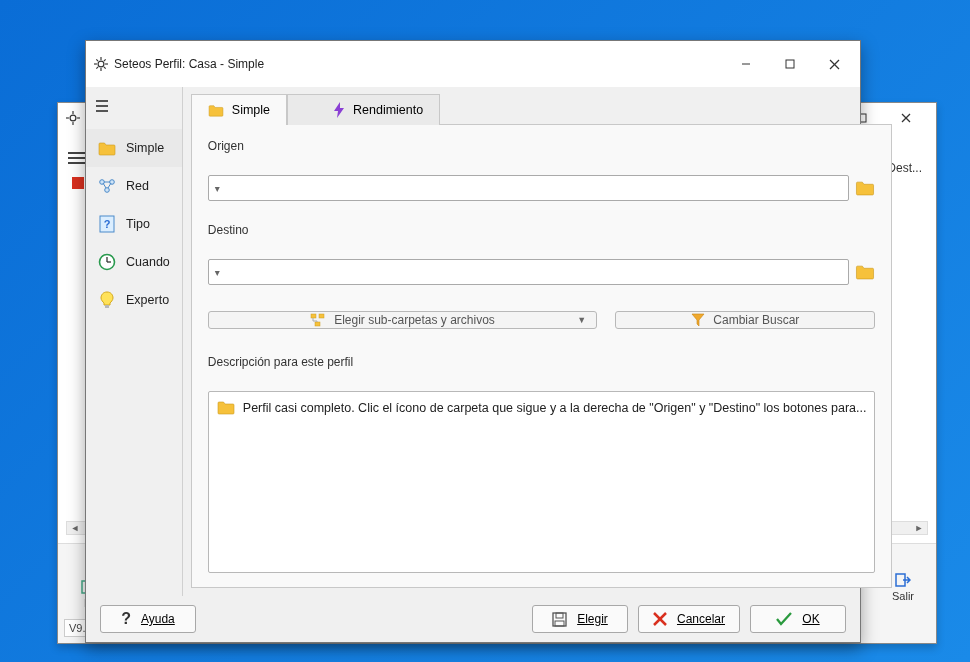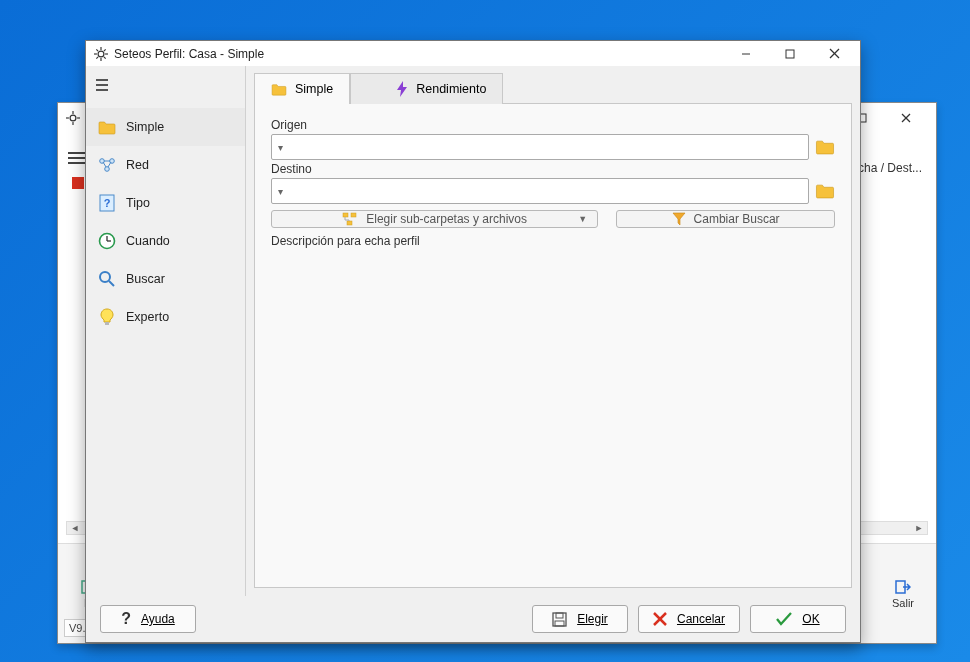--- a/index.html
+++ b/index.html
@@ -13,48 +13,48 @@
 .win-btn { width: 44px; height: 28px; display: flex; align-items: center; justify-content: center; font-size: 11px; }
 .back-content { padding: 10px; }
 .back-menu-row { display: flex; align-items: center; gap: 8px; padding: 6px 0 10px 0; }
 .hamburger2 { width: 18px; cursor: pointer; }
 .hamburger2 div { height: 2px; background: #444; margin: 3px 0; }
 .red-sq { width: 12px; height: 12px; background: #d9301f; }
 .back-right-text { position: absolute; right: 14px; top: 58px; font-size: 12px; color: #333; }
 .back-scrollbar-h { position: absolute; bottom: 108px; left: 8px; right: 8px; height: 14px; background: #f0f0f0; display: flex; align-items: center; justify-content: space-between; border: 1px solid #ddd; }
 .sb-arrow { width: 16px; height: 12px; display: flex; align-items: center; justify-content: center; font-size: 9px; color: #666; }
 .back-lower { position: absolute; bottom: 0; left: 0; right: 0; height: 100px; background: #f5f5f5; border-top: 1px solid #ddd; }
-.salir-box { position: absolute; right: 22px; bottom: 34px; text-align: center; font-size: 11px; color: #333; }
+.salir-box { position: absolute; right: 22px; bottom: 41px; text-align: center; font-size: 11px; color: #333; }
 .salir-icon { width: 16px; height: 16px; margin: 0 auto 2px; }
 .version { position: absolute; left: 6px; bottom: 6px; font-size: 11px; color: #444; background: #fff; padding: 2px 4px; border: 1px solid #ccc; }
 
 
 .dialog { position: absolute; left: 85px; top: 40px; width: 776px; height: 603px; background: #f0f0f0; border: 1px solid #777; box-shadow: 0 6px 16px rgba(0,0,0,.35); display: flex; flex-direction: column; }
-.titlebar { height: 25px; display: flex; align-items: center; justify-content: space-between; padding: 0 4px 0 8px; background: #fff; }
+.titlebar { height: 46px; display: flex; align-items: center; justify-content: space-between; padding: 0 4px 0 8px; background: #fff; }
 .title-left { display: flex; align-items: center; gap: 6px; font-size: 12px; color: #222; }
 .title-right { display: flex; }
 .tbtn { width: 44px; height: 28px; display: flex; align-items: center; justify-content: center; cursor: pointer; }
 
 .body-row { display: flex; flex: 1; min-height: 0; }
 
 
 .sidebar { width: 160px; background: #f0f0f0; border-right: 1px solid #d0d0d0; }
 .hamburger { padding: 10px 10px 14px; cursor: pointer; width: 32px; }
 .hamburger div { height: 2px; background: #555; margin: 3px 0; }
 .nav-item { display: flex; align-items: center; gap: 10px; padding: 10px 12px; font-size: 12.5px; color: #222; cursor: pointer; }
 .nav-item.selected { background: #e9e9e9; }
 .nav-icon { width: 18px; height: 18px; display: flex; align-items: center; justify-content: center; }
 
 
 .main { flex: 1; display: flex; flex-direction: column; padding: 0; }
 .tabs { display: flex; margin: 6px 8px 0 8px; }
 .tab { display: flex; align-items: center; gap: 8px; padding: 7px 16px; font-size: 12.5px; background: #ebebeb; border: 1px solid #c8c8c8; border-bottom: none; cursor: pointer; position: relative; top: 1px; }
 .tab.active { background: #f9f9f9; z-index: 2; }
 .tab:not(.active) { background: #eaeaea; padding-left: 45px; }
-.tab-body { flex: 1; background: #f9f9f9; border: 1px solid #c8c8c8; margin: 0 8px 8px 8px; padding: 14px 16px; display: flex; flex-direction: column; gap: 2px; }
+.tab-body { flex: 1; background: #f9f9f9; border: 1px solid #c8c8c8; margin: 0 8px 8px 8px; padding: 14px 16px; display: flex; flex-direction: column; gap: 22px; }
 
 .field-label { font-size: 12px; color: #333; }
 .field-row { display: flex; align-items: center; gap: 6px; }
 .dropdown { flex: 1; height: 26px; background: #fff; border: 1px solid #aaa; border-radius: 2px; display: flex; align-items: center; padding: 0 6px; cursor: pointer; }
 .dropdown .chev { font-size: 10px; color: #666; }
 .folder-btn { width: 20px; height: 16px; cursor: pointer; }
 
 .action-row { display: flex; align-items: center; gap: 18px; margin-top: 4px; }
 .big-btn { height: 18px; border: 1px solid #b8b8b8; border-radius: 3px; background: #f4f4f4; display: flex; align-items: center; justify-content: center; gap: 8px; font-size: 12px; color: #555; cursor: pointer; }
 .split-btn { flex: 1.5; position: relative; }
@@ -233,29 +233,20 @@
           <svg width="18" height="18" viewBox="0 0 18 18">
               <circle cx="9" cy="9" r="7.5" fill="#fff" stroke="#2a9a4e" stroke-width="1.6"></circle>
               <line x1="9" y1="9" x2="9" y2="4" stroke="#333" stroke-width="1.3"></line>
               <line x1="9" y1="9" x2="13" y2="9" stroke="#333" stroke-width="1.3"></line>
             </svg>
         </span>
         <span>Cuando</span>
       </div>
 
 
-      <div class="nav-item">
-        <span class="nav-icon">
-          <svg width="18" height="18" viewBox="0 0 18 18">
-              <circle cx="7" cy="7" r="5" fill="none" stroke="#3a7fc7" stroke-width="2"></circle>
-              <line x1="11" y1="11" x2="16" y2="16" stroke="#3a7fc7" stroke-width="2"></line>
-            </svg>
-        </span>
-        <span>Buscar</span>
-      </div>
 
       <div class="nav-item">
         <span class="nav-icon">
           <svg width="16" height="18" viewBox="0 0 16 18">
               <path d="M8 1 C4 1 2 4 2 7 C2 9 4 11 5 12 L5 14 L11 14 L11 12 C12 11 14 9 14 7 C14 4 12 1 8 1" fill="#ffe259" stroke="#d4a81a"></path>
               <rect x="6" y="14" width="4" height="3" fill="#b8b8b8"></rect>
             </svg>
         </span>
         <span>Experto</span>
       </div>
@@ -324,21 +315,31 @@
           <div class="big-btn filter-btn">
             <span>
               <svg width="14" height="14" viewBox="0 0 14 14">
                   <path d="M1 1 L13 1 L8 7 L8 13 L6 11 L6 7 Z" fill="#f0a92e" stroke="#c88512" stroke-width="0.6"></path>
                 </svg>
             </span>
             <span>Cambiar Buscar</span>
           </div>
         </div>
 
-        <div class="desc-label">Descripción para echa perfil</div>
+        <div class="desc-label">Descripción para este perfil</div>
+        <div class="desc-area">
+          <div class="desc-line">
+            <span>
+              <svg width="18" height="15" viewBox="0 0 18 15">
+                  <path d="M1 3 L1 13 Q1 14 2 14 L16 14 Q17 14 17 13 L17 5 Q17 4 16 4 L8 4 L6.5 2 L2 2 Q1 2 1 3" fill="#f6c13b" stroke="#cc9a1e" stroke-width="0.6"></path>
+                </svg>
+            </span>
+            <span>Perfil casi completo. Clic el ícono de carpeta que sigue y a la derecha de "Origen" y "Destino" los botones para...</span>
+          </div>
+        </div>
       </div>
     </div>
   </div>
 
   <div class="footer">
     <div class="ft-btn">
       <span style="font-size:16px;font-weight:bold;color:#333;">?</span>
       <span class="u">Ayuda</span>
     </div>
     <div class="footer-spacer"></div>

